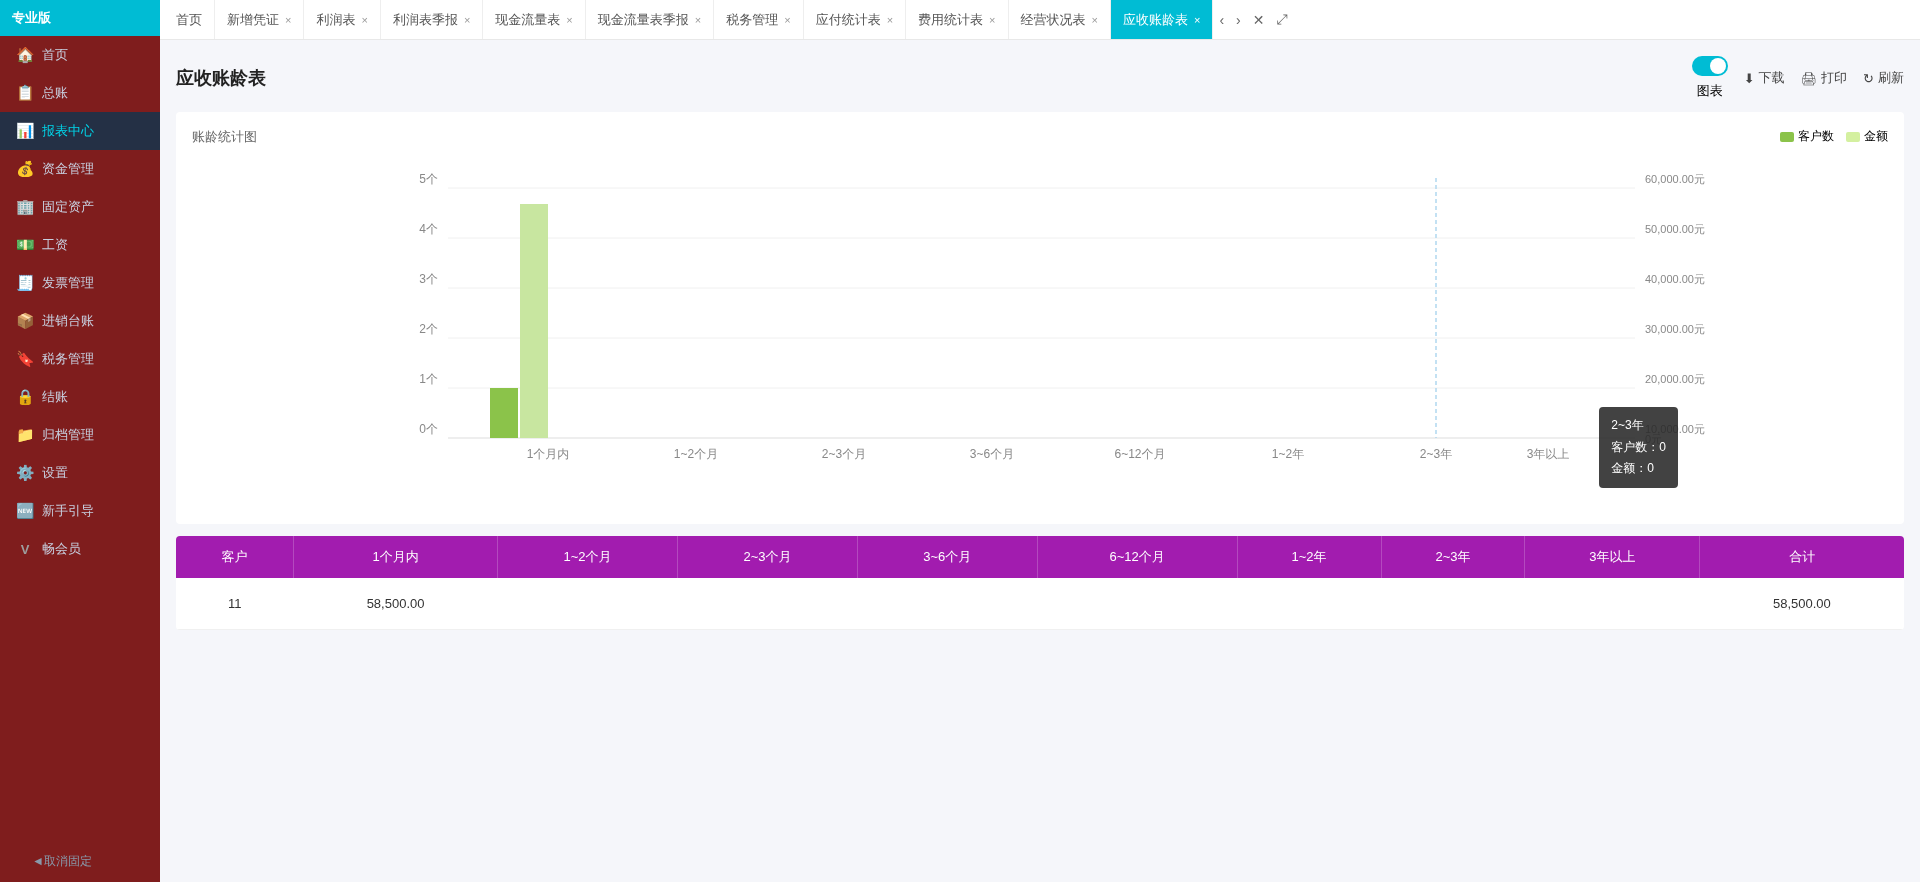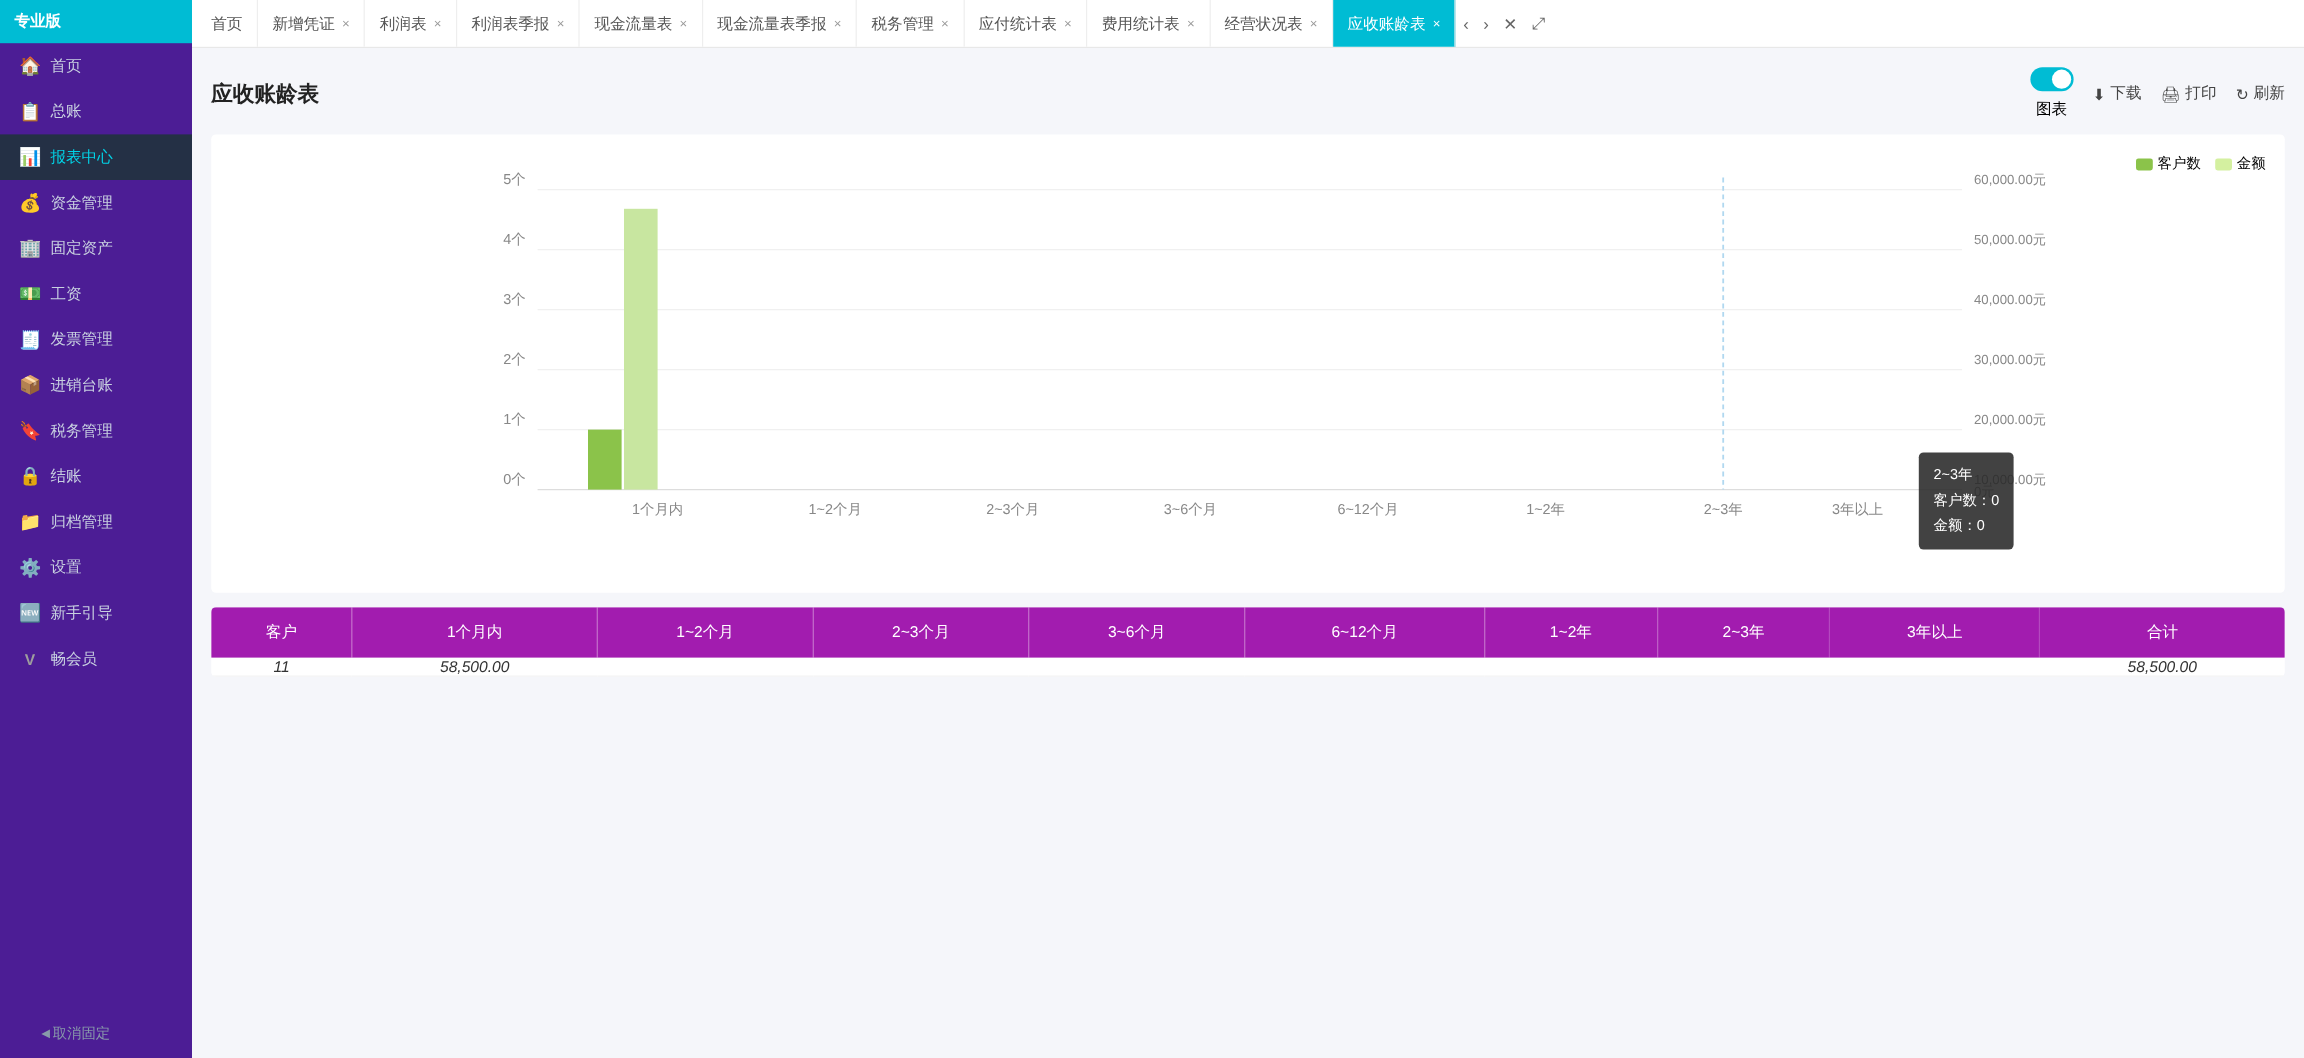--- a/index.html
+++ b/index.html
@@ -2,21 +2,21 @@
 <html><head>
   <meta charset="utf-8">
   <style>
     * { box-sizing: border-box; margin: 0; padding: 0; }
     body { font-family: 'Microsoft YaHei', Arial, sans-serif; font-size: 13px; background: #f0f2f5; display: flex; height: 882px; overflow: hidden; }
 
     
     .sidebar {
       width: 160px;
       min-width: 160px;
-      background: #4c1d95;
+      background: #7f1d1d;
       color: #c8d0e0;
       display: flex;
       flex-direction: column;
       height: 100%;
     }
     .sidebar-logo {
       background: #00bcd4;
       height: 36px;
       display: flex;
       align-items: center;
@@ -211,25 +211,24 @@
       text-align: center;
       font-weight: 500;
       font-size: 13px;
       border-right: 1px solid rgba(255,255,255,0.2);
     }
     .data-table thead th:last-child { border-right: none; }
     .data-table tbody tr {
       border-bottom: 1px solid #f0f0f0;
     }
     .data-table tbody td {
-      padding: 0 8px;
+      padding: 18px 8px;
       text-align: center;
       font-size: 13px;
       color: #333;
-      font-style: italic;
     }
     .data-table tbody tr.total-row td {
       font-weight: bold;
       color: #222;
     }
     .total-icon {
       color: #ff8800;
       font-size: 12px;
     }
   </style>
@@ -369,20 +368,21 @@
           <span>打印</span>
         </div>
         <div class="action-btn">
           <span>↻</span>
           <span>刷新</span>
         </div>
       </div>
     </div>
 
     <div class="chart-container">
+      <div class="chart-title">账龄统计图</div>
       <div class="chart-legend">
         <div class="legend-item">
           <div class="legend-dot" style="background:#8bc34a;"></div>
           <span>客户数</span>
         </div>
         <div class="legend-item">
           <div class="legend-dot" style="background:#d4f0a0;"></div>
           <span>金额</span>
         </div>
       </div>

